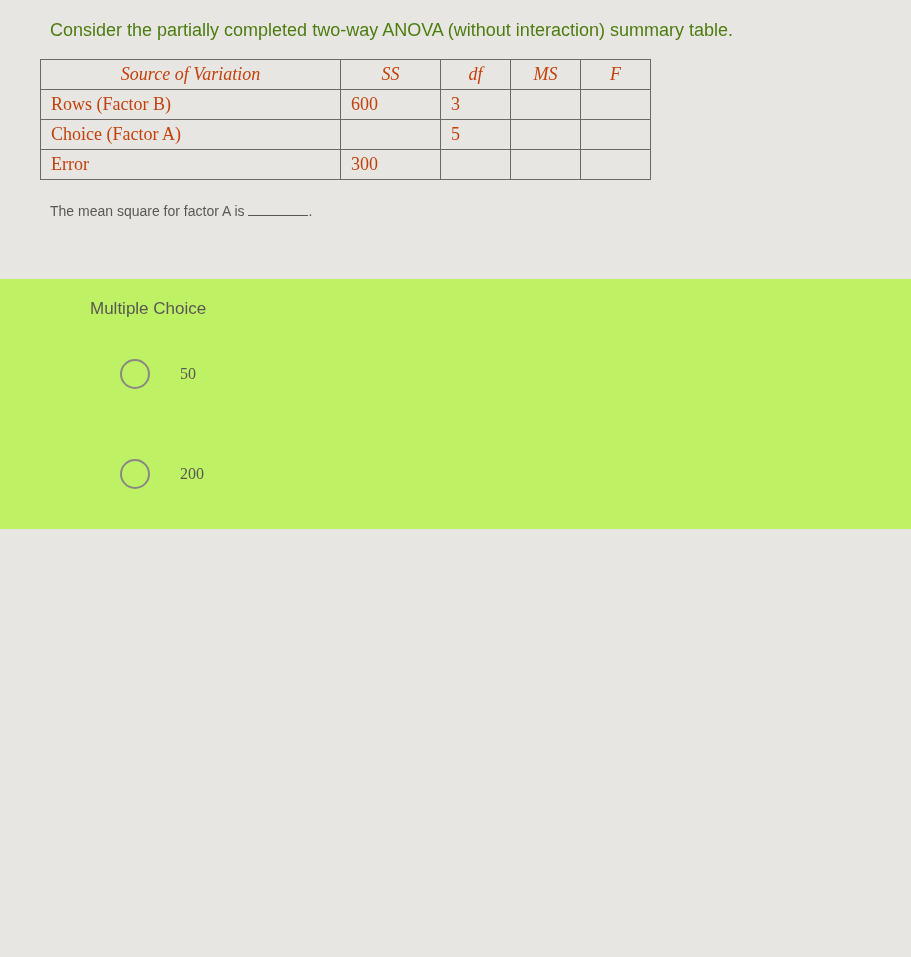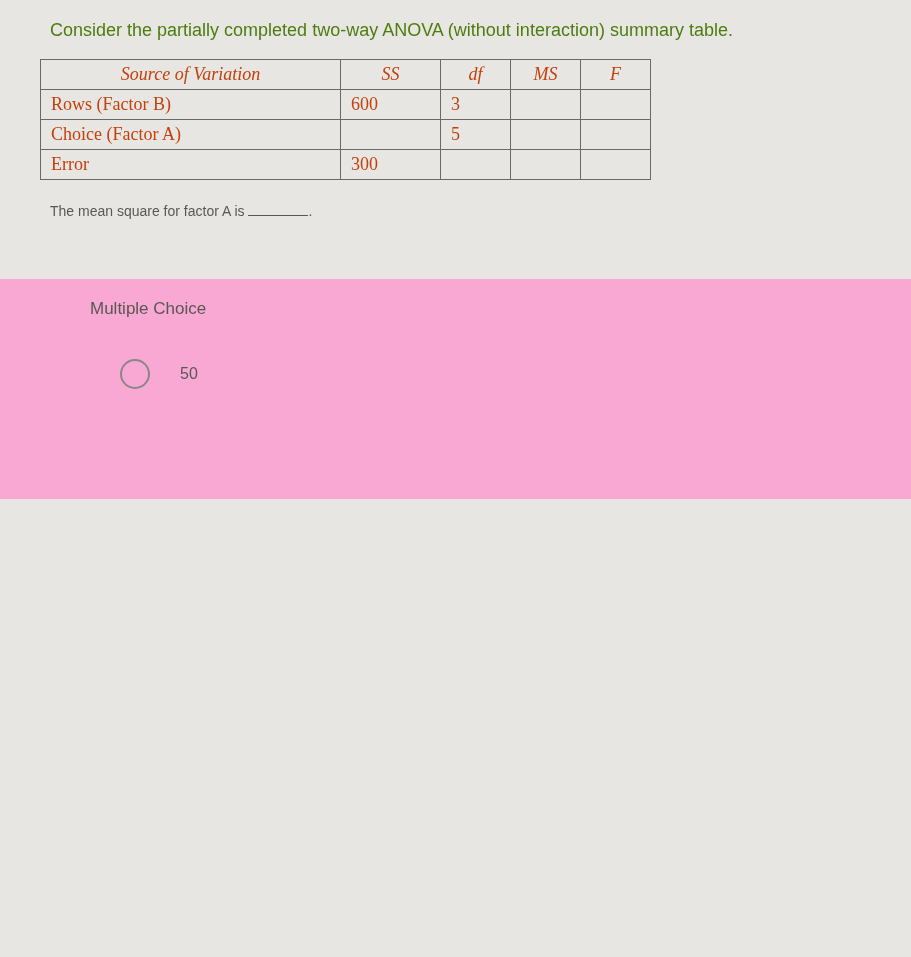--- a/index.html
+++ b/index.html
@@ -59,35 +59,36 @@
       margin-bottom: 60px;
     }
     .blank {
       display: inline-block;
       border-bottom: 1px solid #5a5854;
       width: 60px;
       height: 14px;
       vertical-align: baseline;
     }
     .mc-section {
-      background: #f9a8d4;
+      background: #bef264;
       margin: 0 -30px;
       padding: 20px 60px 40px 60px;
     }
     .mc-title {
       font-size: 17px;
       color: #5a5854;
       margin-bottom: 40px;
       margin-left: 30px;
     }
     .mc-option {
       display: flex;
       align-items: center;
       margin-left: 60px;
       margin-bottom: 70px;
+      font-family: Liberation Serif, serif;
     }
     .radio {
       width: 30px;
       height: 30px;
       border: 2px solid #8a8884;
       border-radius: 50%;
       background: transparent;
       margin-right: 30px;
       flex-shrink: 0;
     }
@@ -139,13 +140,17 @@
   <span class="blank"></span>.
 </div>
 
 <div class="mc-section">
   <div class="mc-title">Multiple Choice</div>
 
   <div class="mc-option">
     <div class="radio"></div>
     <div class="opt-label">50</div>
   </div>
+  <div class="mc-option" style="margin-bottom:0;">
+    <div class="radio"></div>
+    <div class="opt-label">200</div>
+  </div>
 </div>
 
 </body></html>

